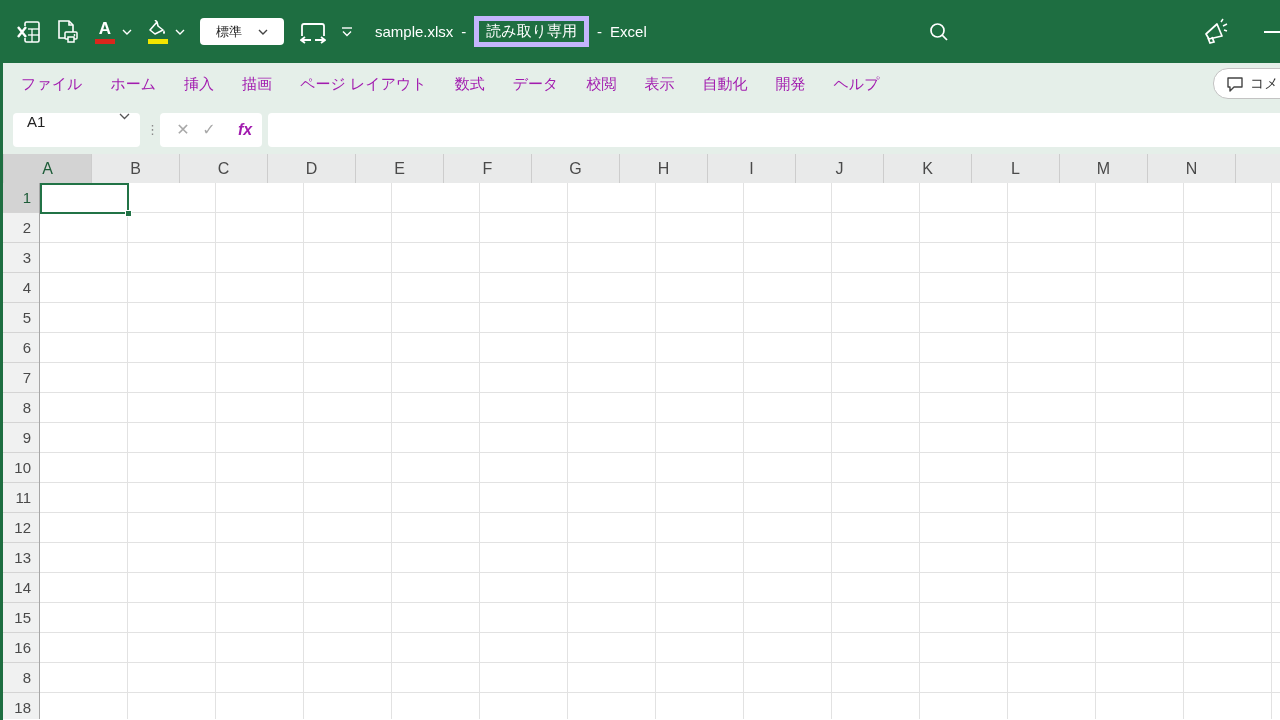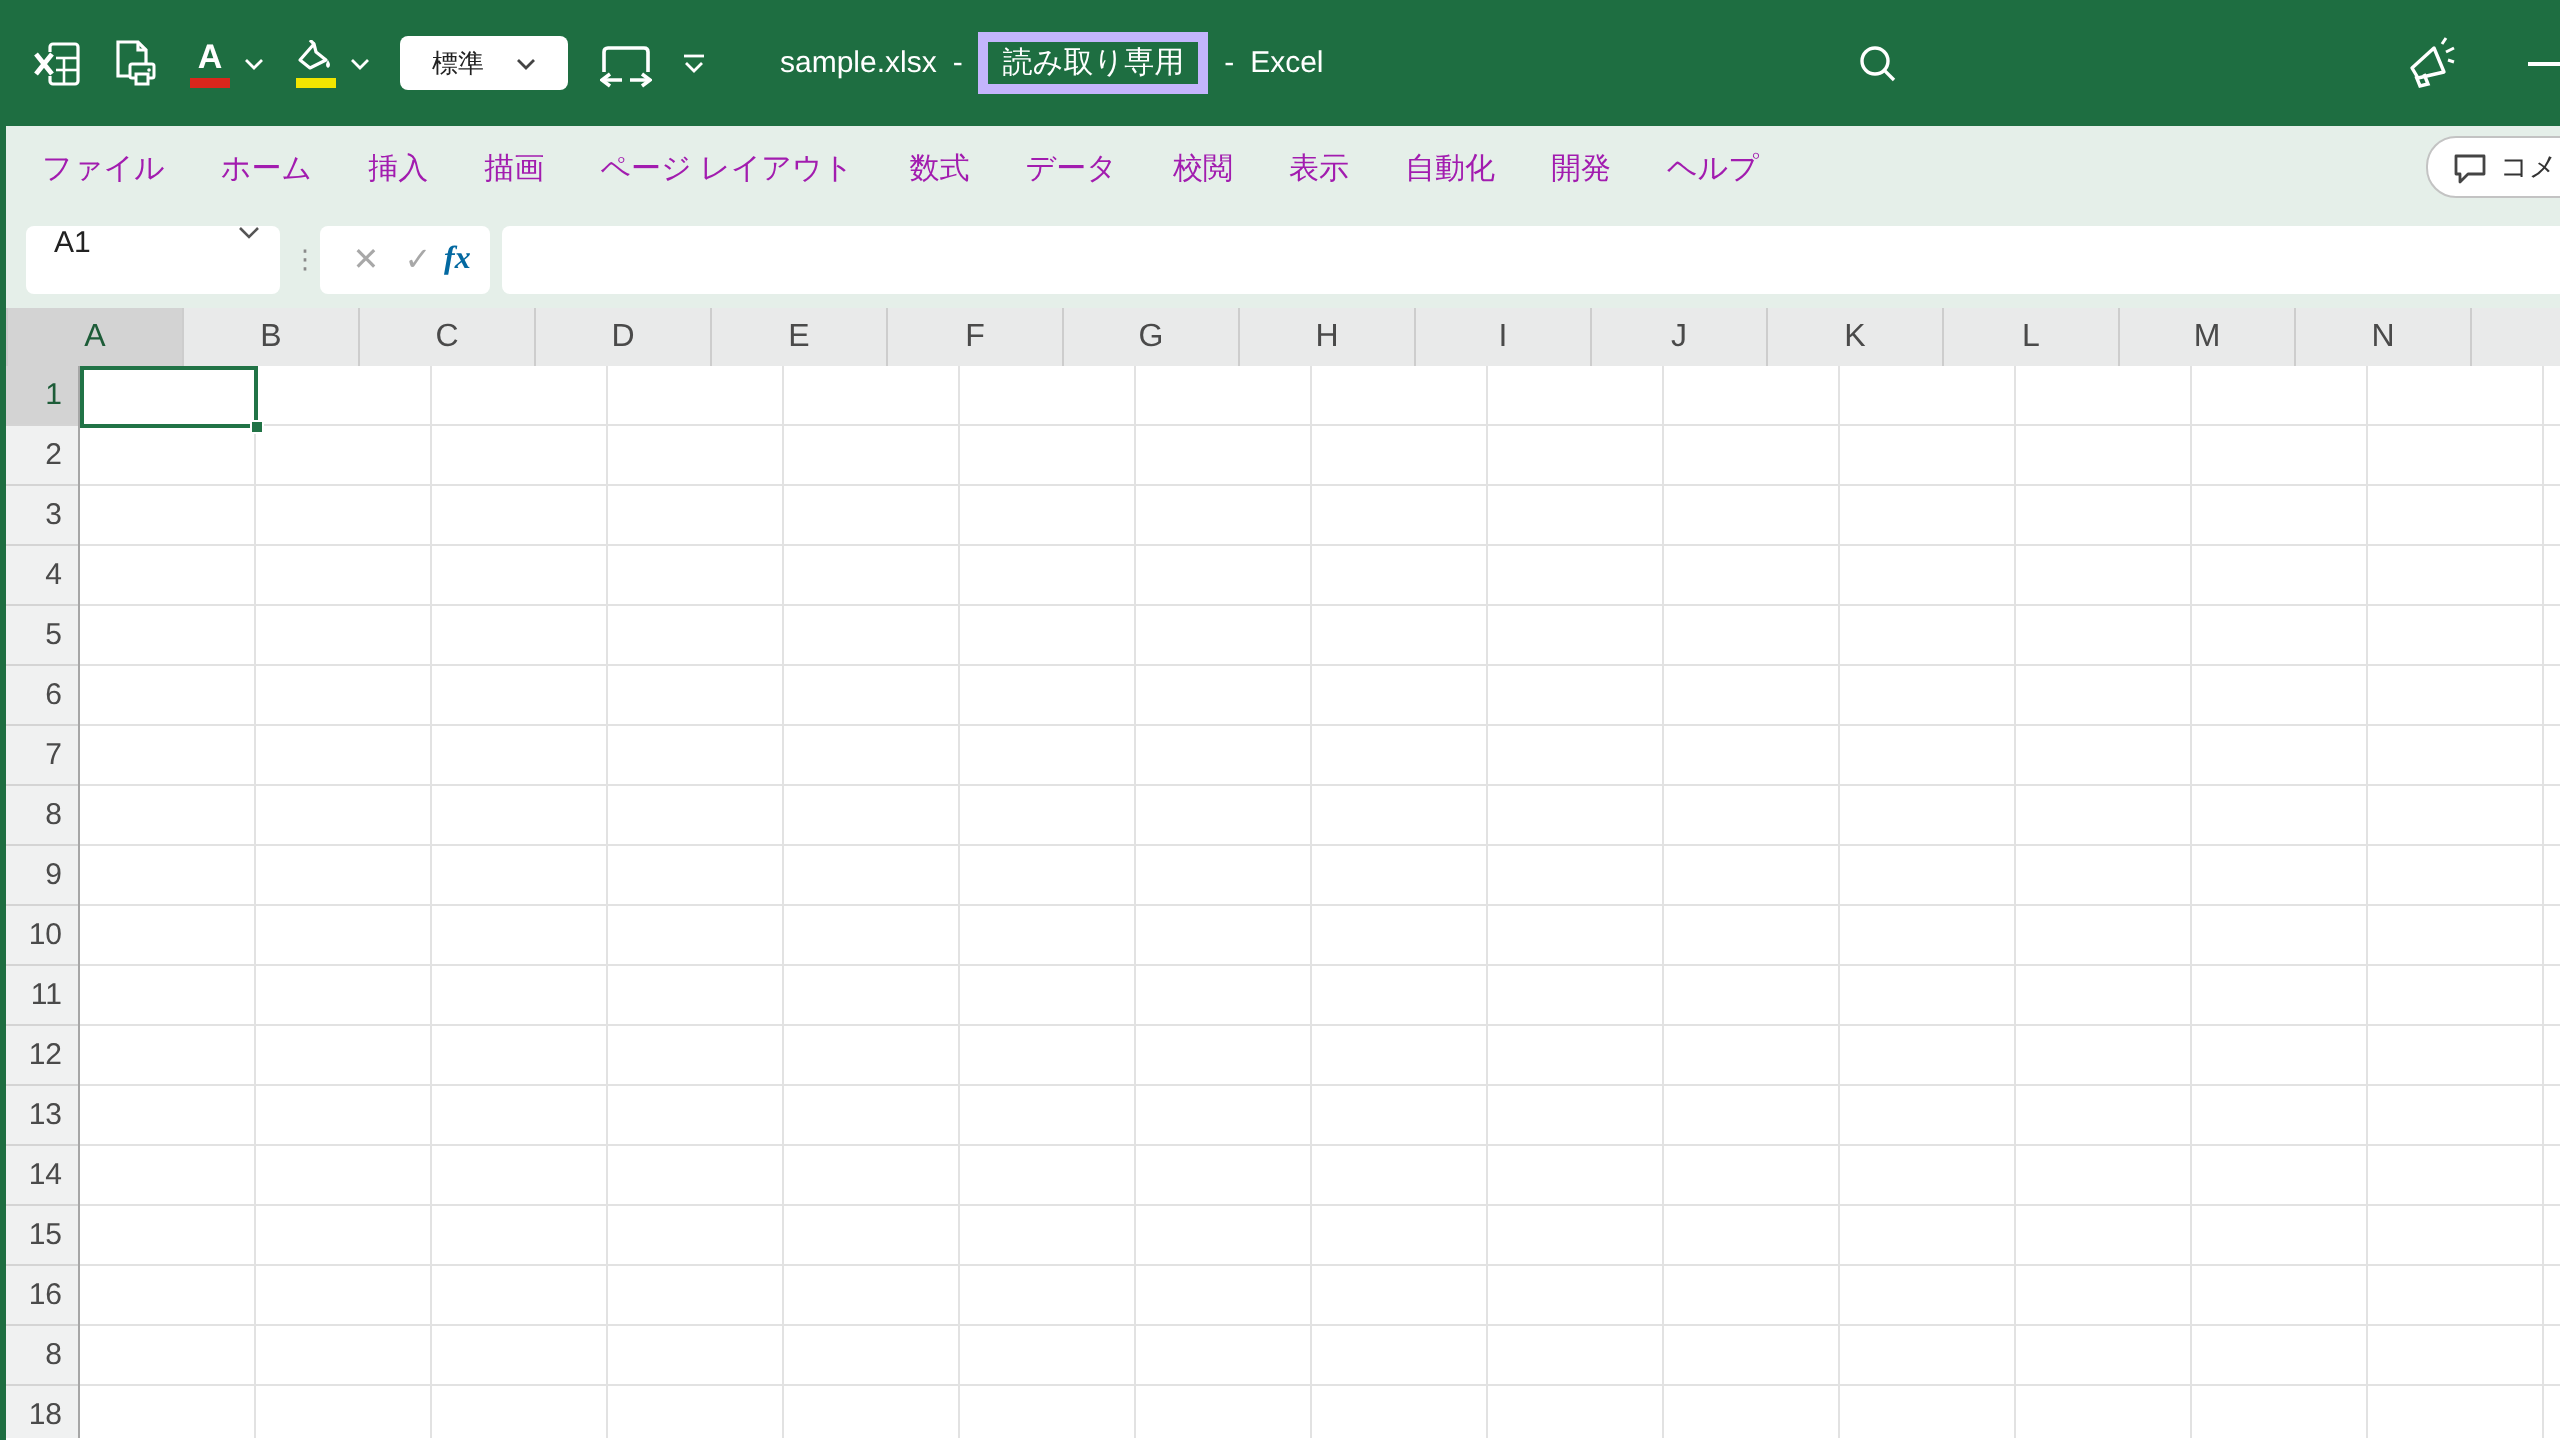--- a/index.html
+++ b/index.html
@@ -9,21 +9,21 @@
   
   .titlebar { position:relative; height:63px; background:#1e6e41; display:flex; align-items:center; color:#fff; }
   .qat { display:flex; align-items:center; padding-left:16px; }
   .qat-item { display:flex; align-items:center; margin-right:15px; cursor:pointer; }
   .chev { margin-left:6px; }
   .fontcolor-glyph { display:flex; flex-direction:column; align-items:center; width:22px; }
   .fontcolor-glyph .letter { font-size:17px; font-weight:bold; line-height:17px; color:#fff; }
   .colorbar { width:20px; height:5px; margin-top:2px; }
   .style-dropdown { width:84px; height:27px; background:#fff; border-radius:4px; color:#222;
     display:flex; align-items:center; justify-content:space-between; padding:0 16px; font-size:13px; margin-right:16px; cursor:pointer; }
-  .titletext { display:flex; align-items:center; font-size:15px; margin-left:15px; white-space:nowrap; }
+  .titletext { display:flex; align-items:center; font-size:15px; margin-left:0; white-space:nowrap; }
   .titletext .sep { margin:0 8px; }
   .readonly-box { border:5px solid #c4b5fd; padding:1px 7px; }
   .tb-abs { position:absolute; top:0; height:63px; display:flex; align-items:center; }
   .search-btn { left:928px; }
   .megaphone-btn { left:1200px; }
   .minimize-btn { left:1264px; }
   .min-dash { width:18px; height:2px; background:#fff; }
 
   
   .main { position:absolute; top:63px; left:0; width:1280px; height:657px; border-left:3px solid #1e6e41; }
@@ -35,21 +35,21 @@
     border-radius:15px; display:flex; align-items:center; padding:0 12px; font-size:14px; color:#333; cursor:pointer; white-space:nowrap; }
   .comments-btn svg { margin-right:6px; }
 
   
   .formularow { height:49px; background:#e5efe9; display:flex; align-items:center; }
   .namebox { margin-left:10px; width:127px; height:34px; background:#fff; border-radius:4px; display:flex;
     align-items:flex-start; justify-content:space-between; padding:0 10px 0 14px; font-size:15px; color:#222; cursor:pointer; }
   .dots-handle { margin:0 6px; color:#8a8a8a; font-size:13px; letter-spacing:0; line-height:5px; text-align:center; width:8px; cursor:col-resize; }
   .fxbox { height:34px; background:#fff; border-radius:4px; display:flex; align-items:center; padding:0 10px; }
   .fxbox .fxbtn { width:26px; text-align:center; color:#a8a8a8; font-size:16px; cursor:pointer; }
-  .fxbox .fx-label { font-family:Liberation Serif, serif; font-style:italic; font-weight:bold; color:#0369a1; font-size:16px; cursor:pointer; }
+  .fxbox .fx-label { font-family:Liberation Sans, sans-serif; font-style:italic; font-weight:bold; color:#a21caf; font-size:16px; cursor:pointer;margin-left:16px; }
   .formula-input { flex:1; height:34px; background:#fff; border-radius:4px 0 0 4px; margin-left:6px; font-size:14px; color:#222; padding:0 8px; display:flex; align-items:center; }
 
   
   .grid { position:relative; width:1277px; height:566px; background:#fff; }
   .col-headers { display:flex; height:29px; border-bottom:1px solid #9f9f9f; background:#e9eaea; }
   .corner-cell { width:37px; height:29px; background:#e9eaea; border-right:1px solid #c9c9c9; position:relative; cursor:pointer; }
   .col-header { width:88px; height:29px; display:flex; align-items:center; justify-content:center;
     font-size:16px; color:#4a4a4a; border-right:1px solid #cdcdcd; background:#e9eaea; cursor:pointer; }
   .col-header.selected { background:#d3d3d3; color:#1d5c38; }
   .grid-body { display:flex; height:536px; }

